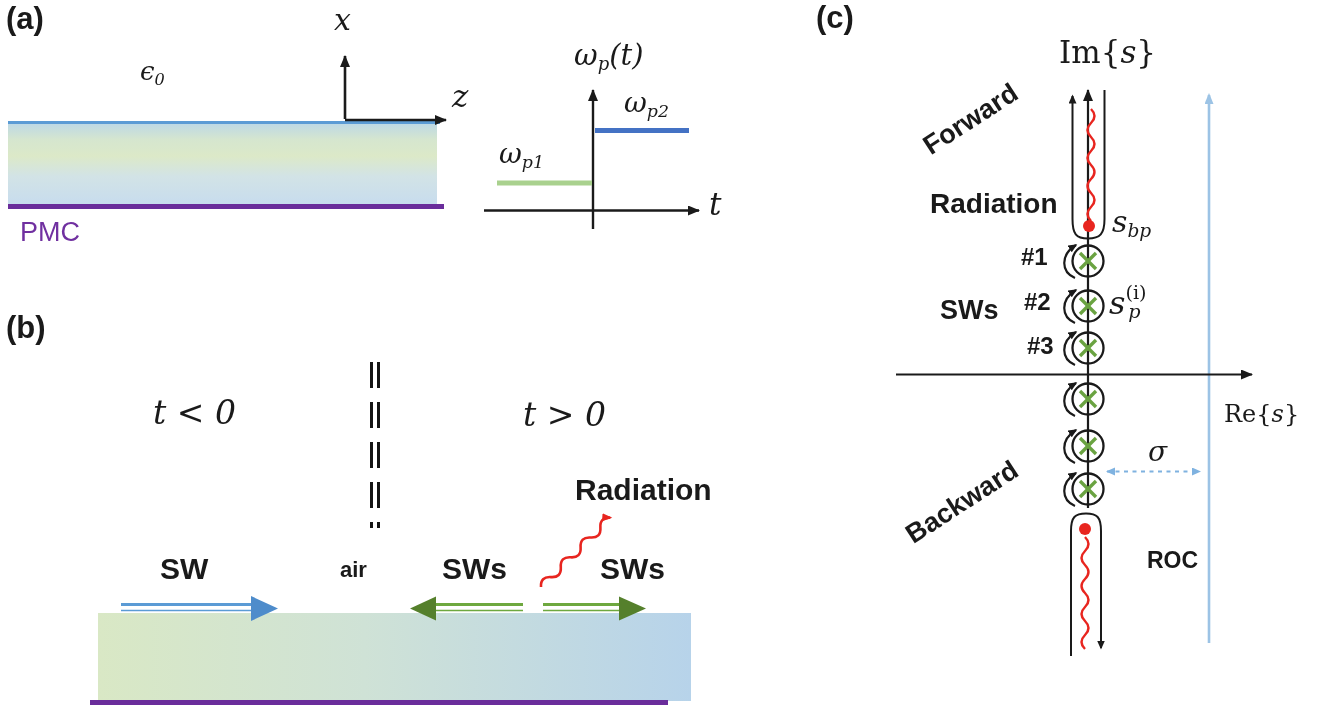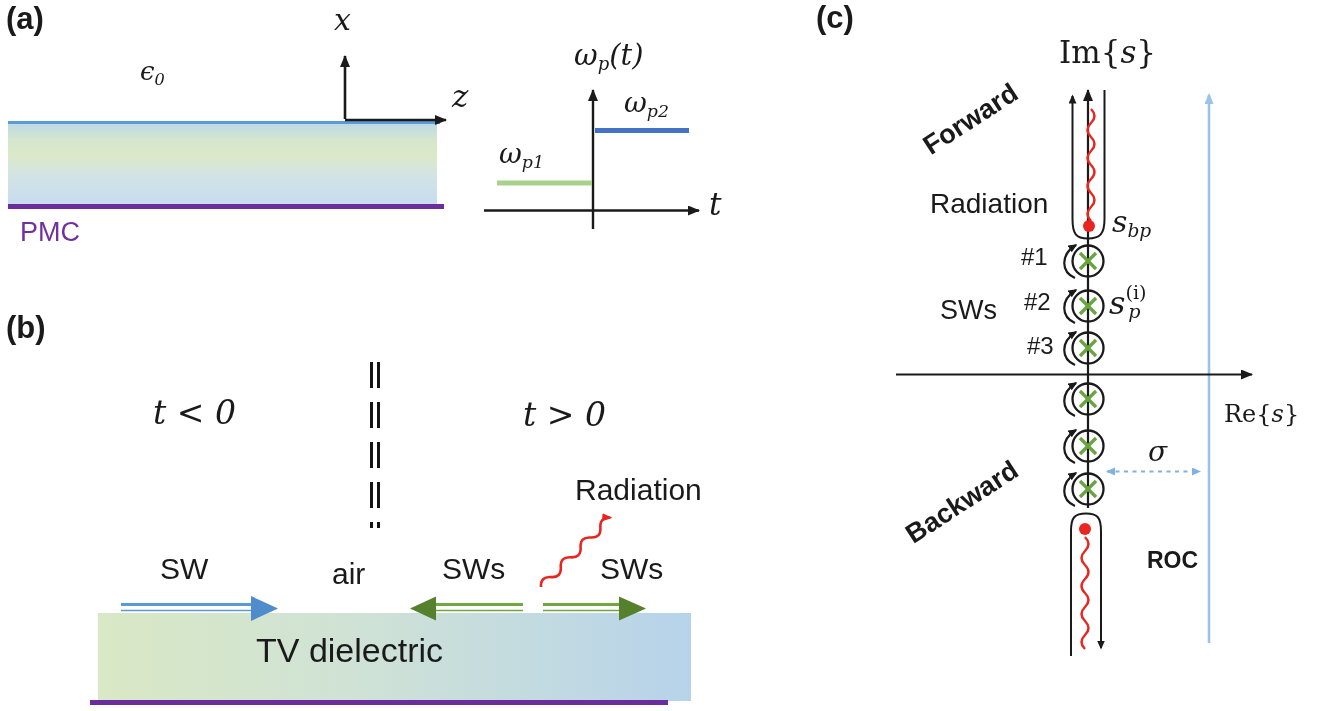--- a/index.html
+++ b/index.html
@@ -4,21 +4,21 @@
 <style>
   html,body{margin:0;padding:0;background:#fff;}
   .figure{position:relative;width:1328px;height:711px;background:#ffffff;overflow:hidden;
           font-family:"Liberation Sans",sans-serif;color:#1a1a1a;}
   .figure svg{position:absolute;left:0;top:0;}
   .txt{position:absolute;white-space:nowrap;line-height:1.05;}
   .panel-label{font-size:31px;font-weight:bold;}
   .math{font-family:"DejaVu Serif","DejaVu Sans",serif;font-style:italic;}
   .up{font-style:normal;}
   .sb{font-size:0.62em;position:relative;top:0.28em;font-style:italic;}
-  .sans{font-family:"Liberation Sans",sans-serif;}
+  .sans{font-family:"Liberation Sans",sans-serif;font-weight:bold;}
   .rot{transform:rotate(-33deg);transform-origin:center center;text-align:center;font-weight:bold;}
   .purple{color:#7030a0;}
   .sp-stack{display:inline-flex;flex-direction:column;vertical-align:middle;
             font-size:0.60em;line-height:0.95;transform:translateY(-0.15em);}
   .sp-stack .row2{padding-left:0.15em;}
 </style>
 </head>
 <body>
 
 <div class="figure">
@@ -174,24 +174,23 @@
   <div class="txt math" style="left:574px;top:40px;font-size:29px;"><span>ω</span><span class="sb">p</span><span>(t)</span></div>
   <div class="txt math" style="left:624px;top:88px;font-size:28px;"><span>ω</span><span class="sb">p2</span></div>
   <div class="txt math" style="left:499px;top:139px;font-size:28px;"><span>ω</span><span class="sb">p1</span></div>
   <div class="txt math" style="left:709px;top:188px;font-size:31px;">t</div>
 
   <div class="txt panel-label" style="left:6px;top:312px;">(b)</div>
   <div class="txt math" style="left:153px;top:396px;font-size:33px;">t &lt; 0</div>
   <div class="txt math" style="left:523px;top:398px;font-size:33px;">t &gt; 0</div>
   <div class="txt sans" style="left:575px;top:474px;font-size:30px;">Radiation</div>
   <div class="txt sans" style="left:160px;top:553px;font-size:30px;">SW</div>
-  <div class="txt sans" style="left:332px;top:558px;font-size:30px;">air</div>
+  <div class="txt sans" style="left:340px;top:558px;font-size:22px;">air</div>
   <div class="txt sans" style="left:442px;top:553px;font-size:30px;">SWs</div>
   <div class="txt sans" style="left:600px;top:553px;font-size:30px;">SWs</div>
-  <div class="txt sans" style="left:256px;top:633px;font-size:34px;">TV dielectric</div>
 
   <div class="txt panel-label" style="left:816px;top:2px;">(c)</div>
   <div class="txt math" style="left:1059px;top:36px;font-size:31px;"><span class="up">Im{</span><span>s</span><span class="up">}</span></div>
   <div class="txt math" style="left:1224px;top:402px;font-size:24px;"><span class="up">Re{</span><span>s</span><span class="up">}</span></div>
   <div class="txt sans rot" style="left:898px;top:105px;width:145px;font-size:27px;">Forward</div>
   <div class="txt sans rot" style="left:882px;top:488px;width:160px;font-size:27px;">Backward</div>
   <div class="txt sans" style="left:930px;top:189px;font-size:28px;">Radiation</div>
   <div class="txt math" style="left:1112px;top:206px;font-size:30px;"><span>s</span><span class="sb">bp</span></div>
   <div class="txt sans" style="left:940px;top:296px;font-size:27px;">SWs</div>
   <div class="txt sans" style="left:1021px;top:244px;font-size:24px;">#1</div>

